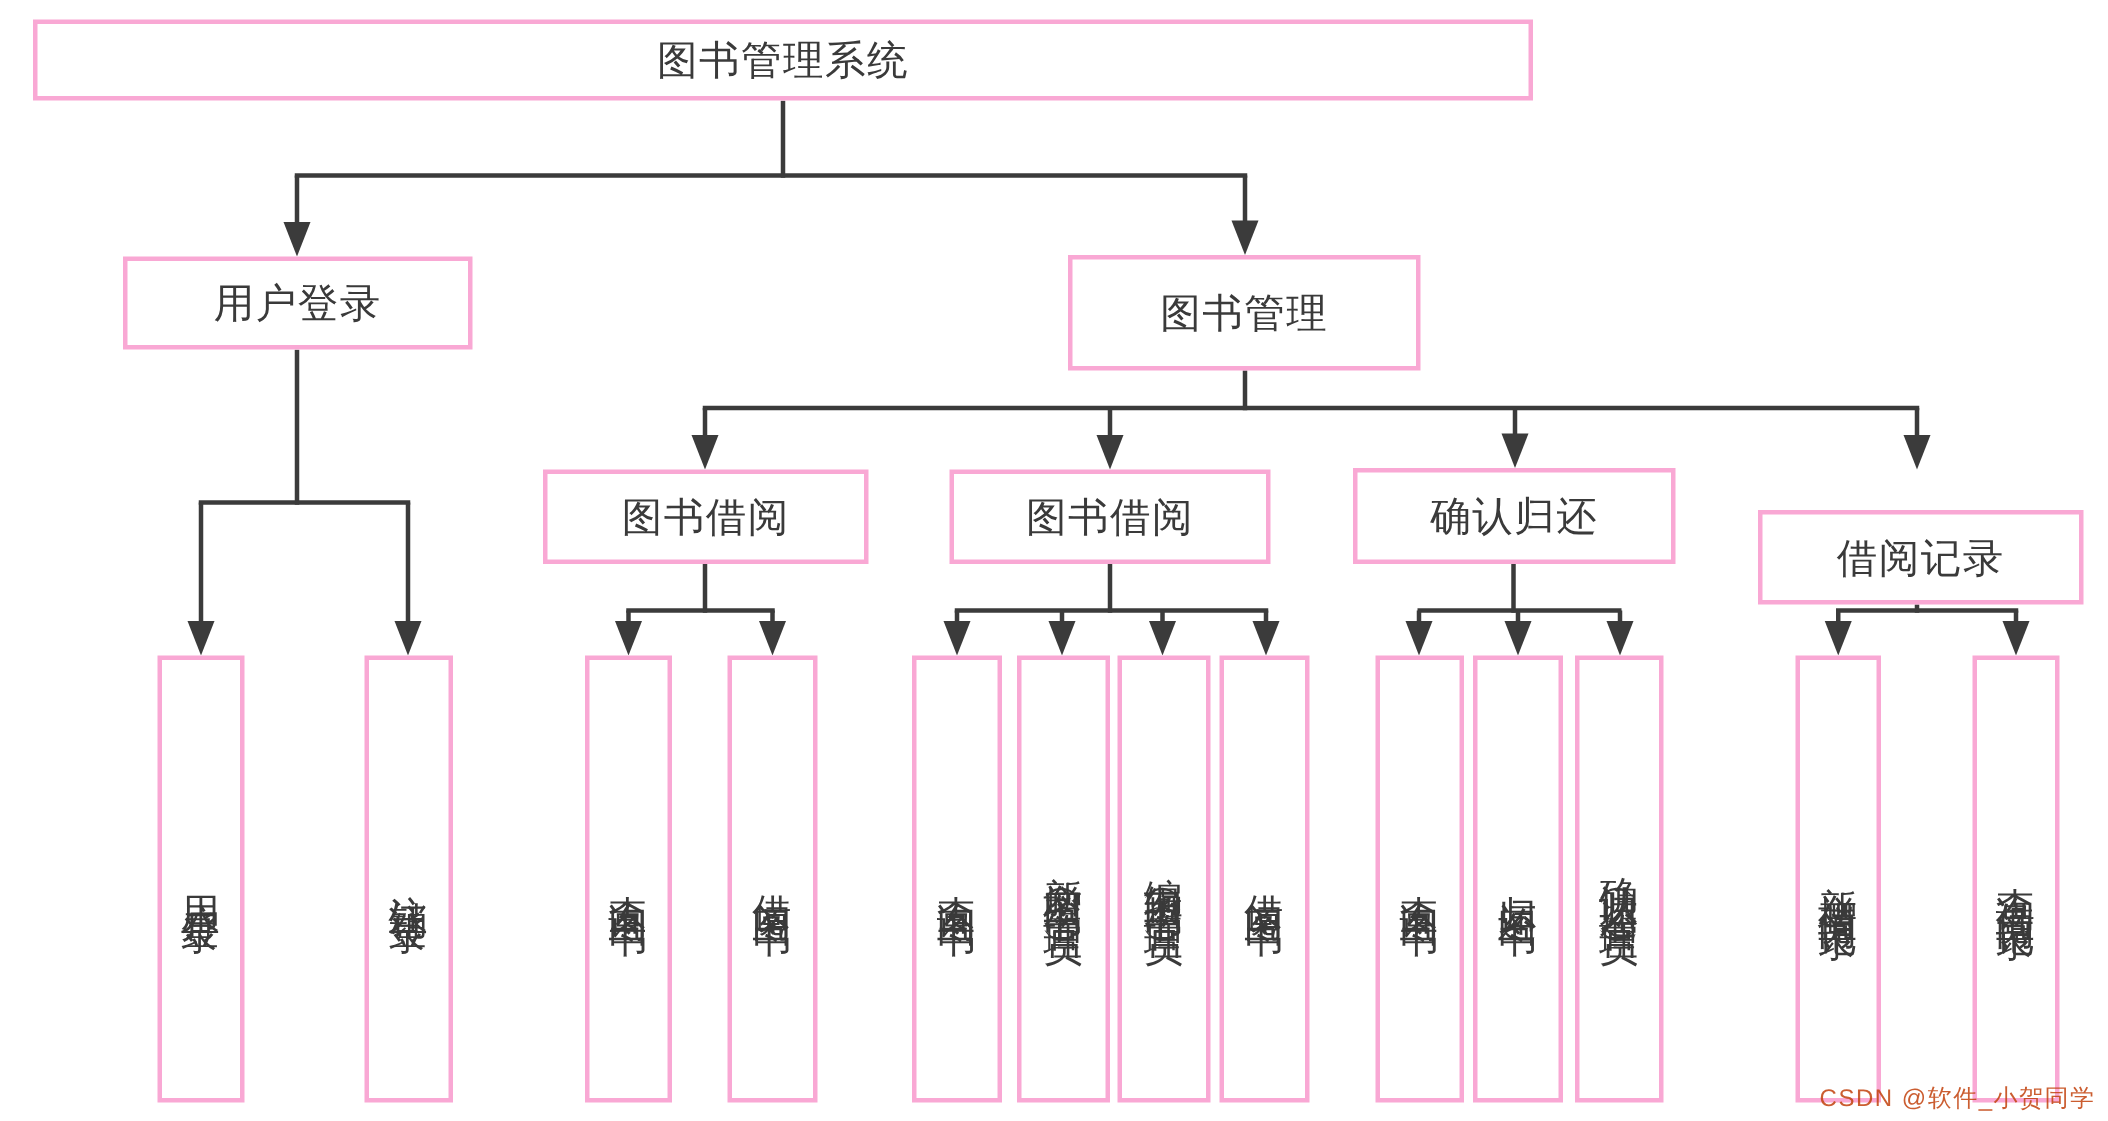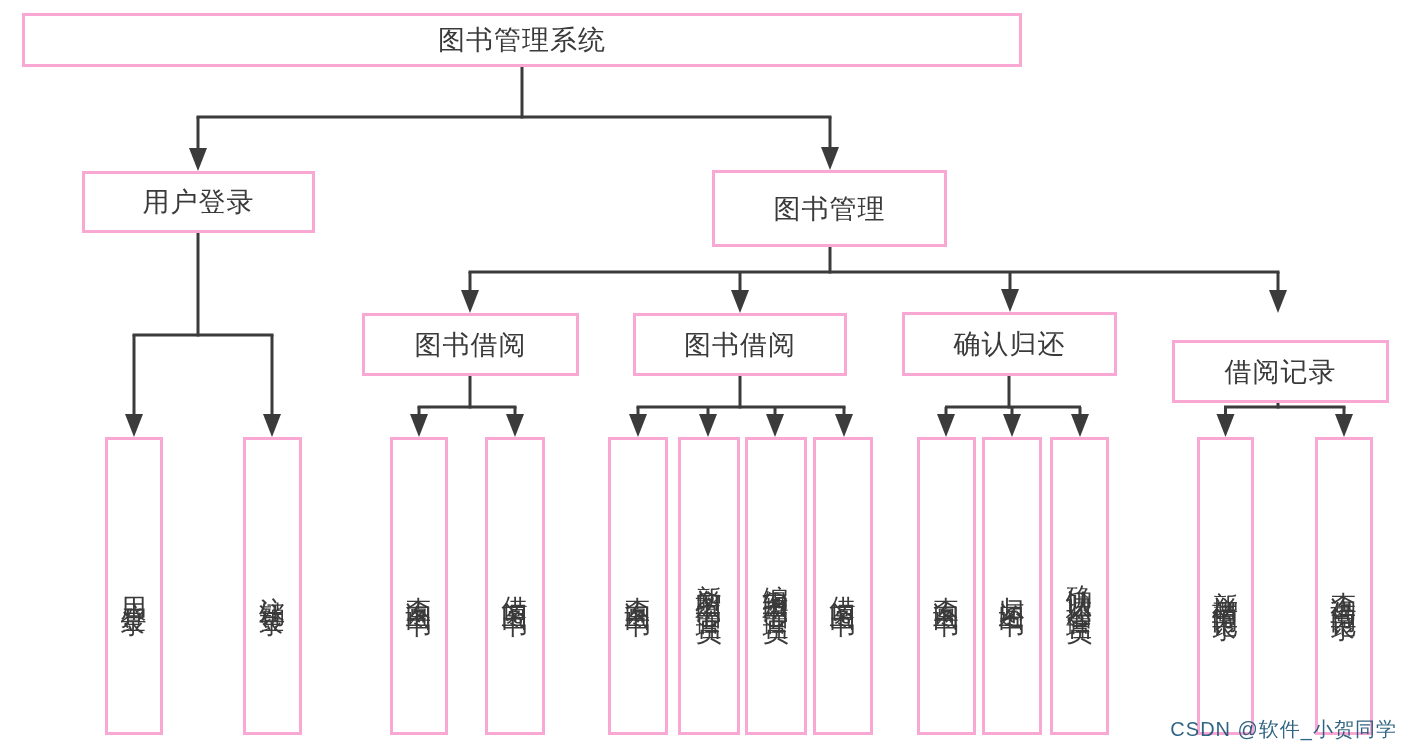--- a/index.html
+++ b/index.html
@@ -14,21 +14,21 @@
     z-index:2;
   }
   .hlabel { font-size:27px; letter-spacing:1px; white-space:nowrap; }
   .vbox { top:437px; height:298px; }
   .vlabel {
     writing-mode:vertical-rl; text-orientation:mixed;
     font-size:26px; letter-spacing:5px; line-height:1;
   }
   .watermark {
     position:absolute; right:8px; bottom:4px; z-index:5;
-    font-size:20px; color:#0c4a6e; opacity:0.85; white-space:nowrap;
+    font-size:16px; color:#c2410c; opacity:0.85; white-space:nowrap;
     letter-spacing:1px;
   }
 </style>
 </head>
 <body>
 
 <div class="canvas">
 
   <svg class="wires" width="1405" height="747" viewBox="0 0 1405 747">
     <g stroke="#3b3b3b" stroke-width="3" fill="none">

